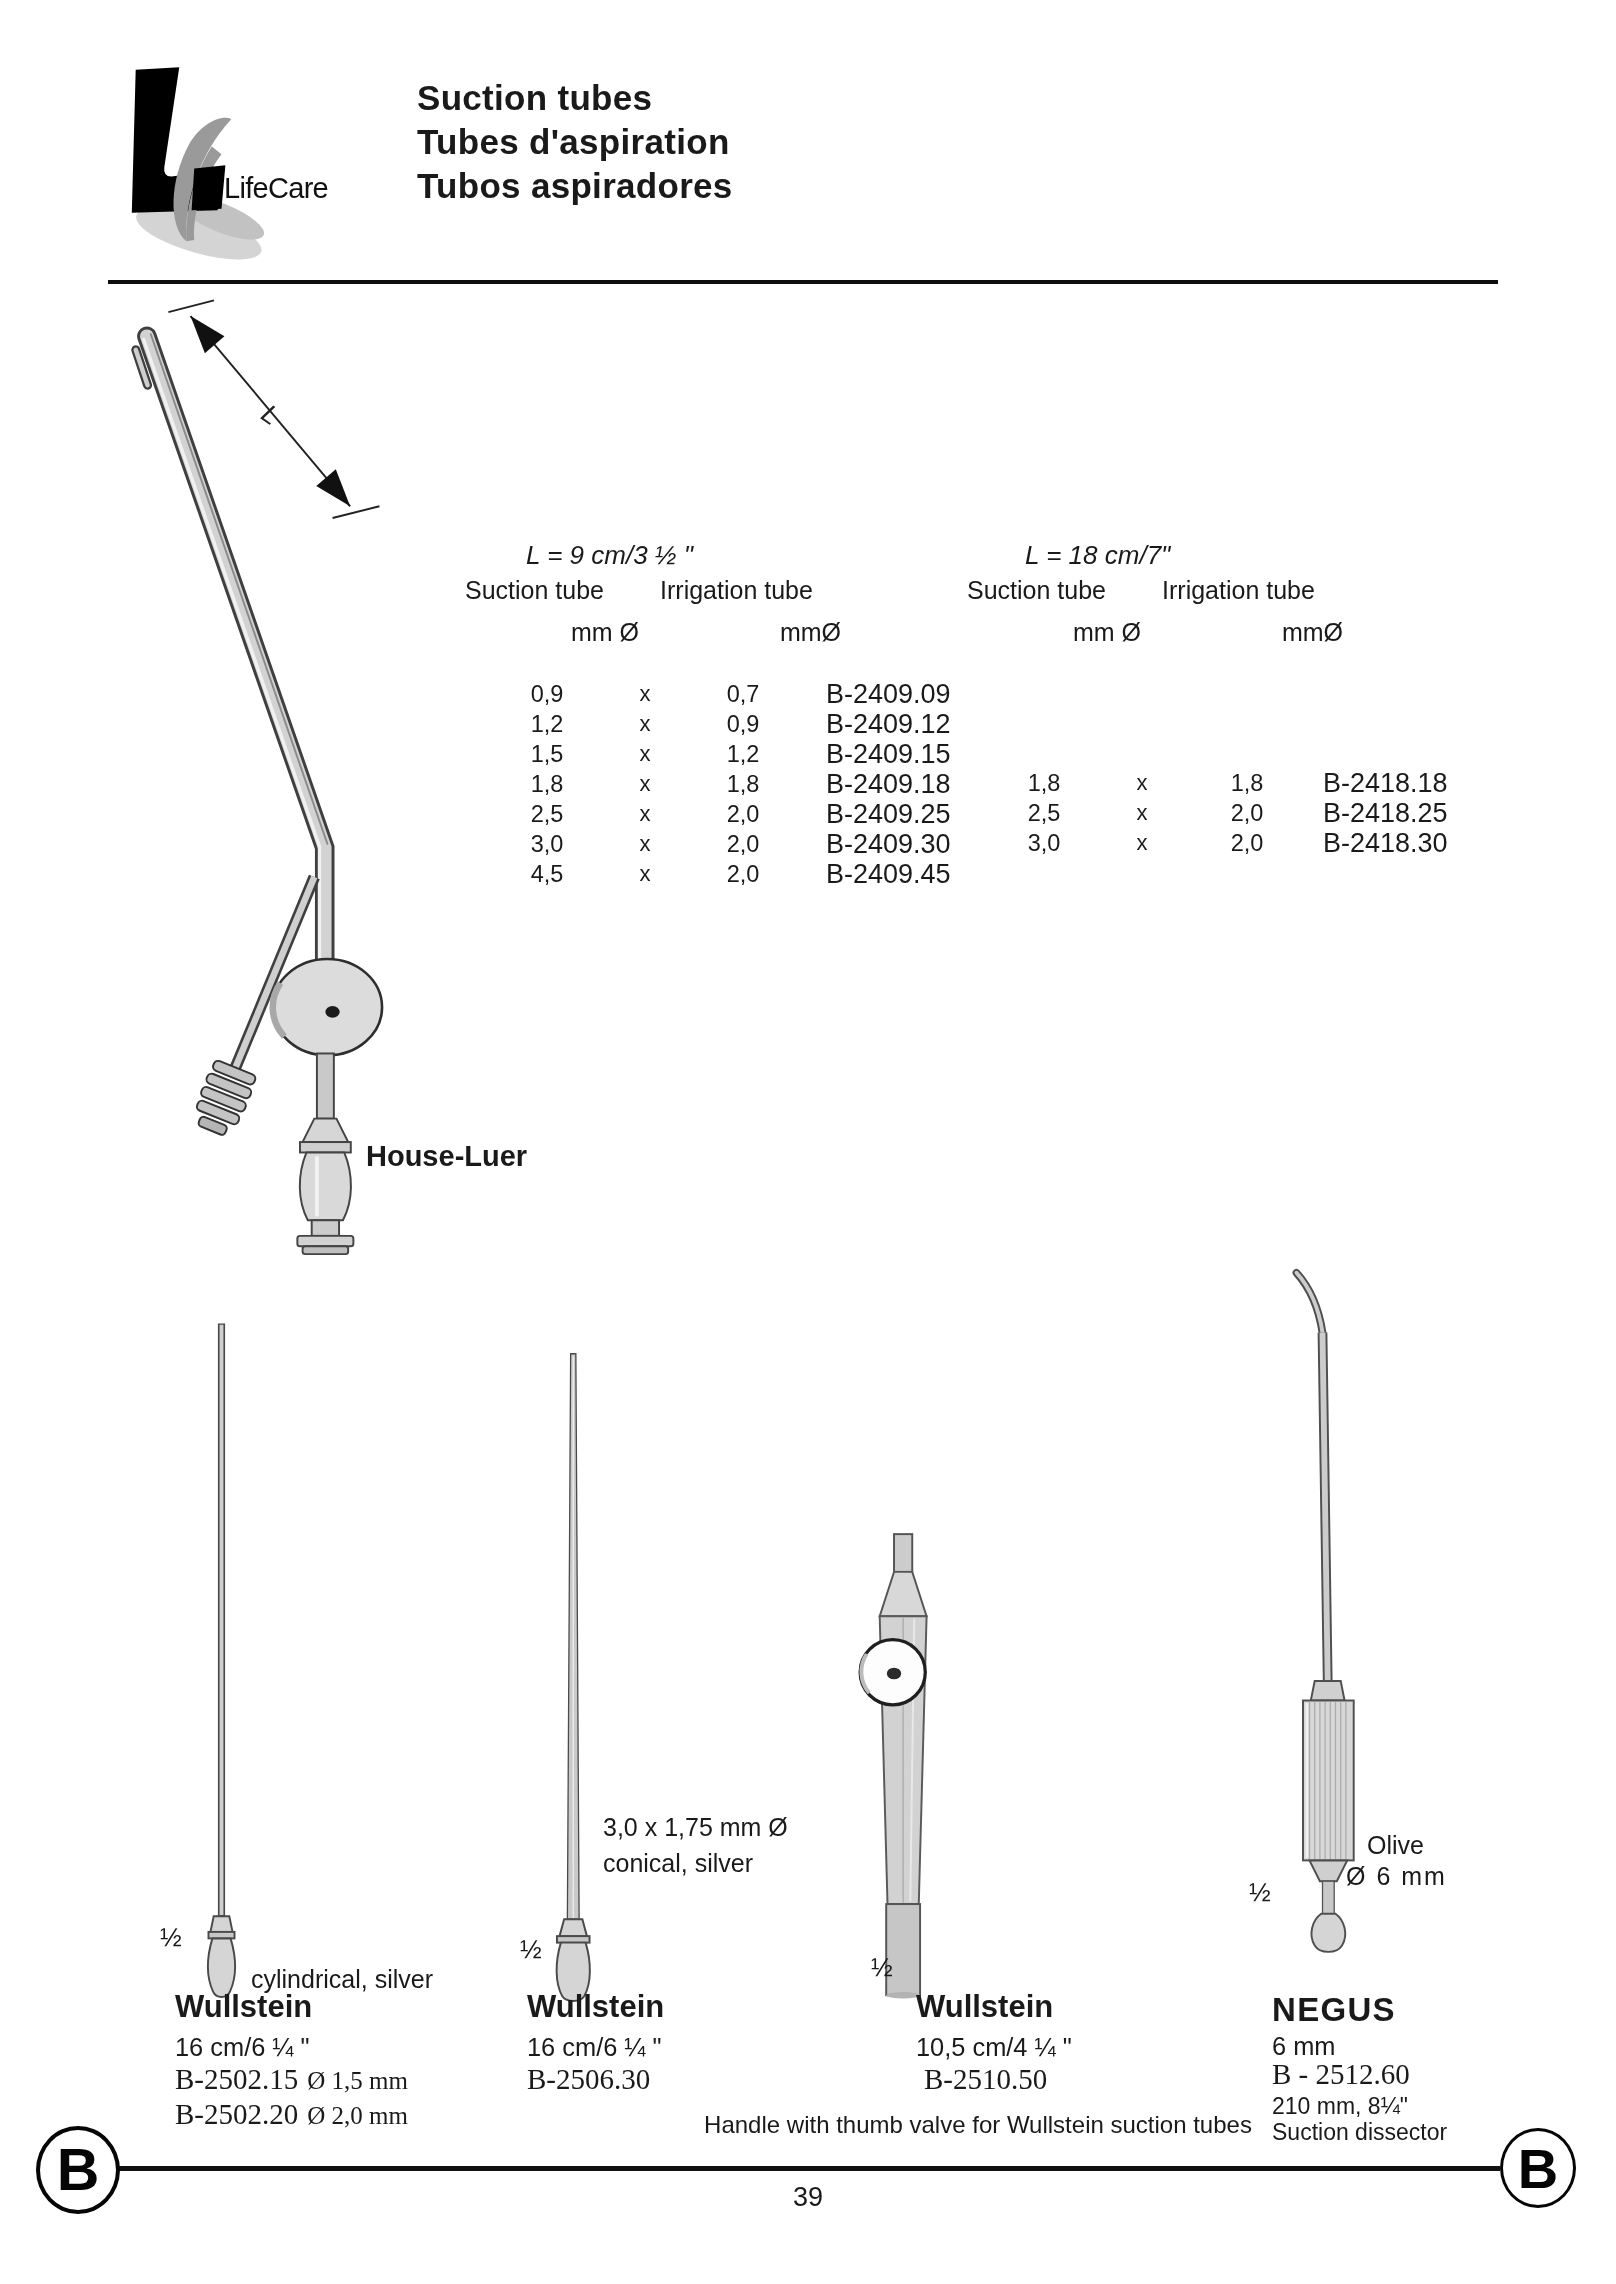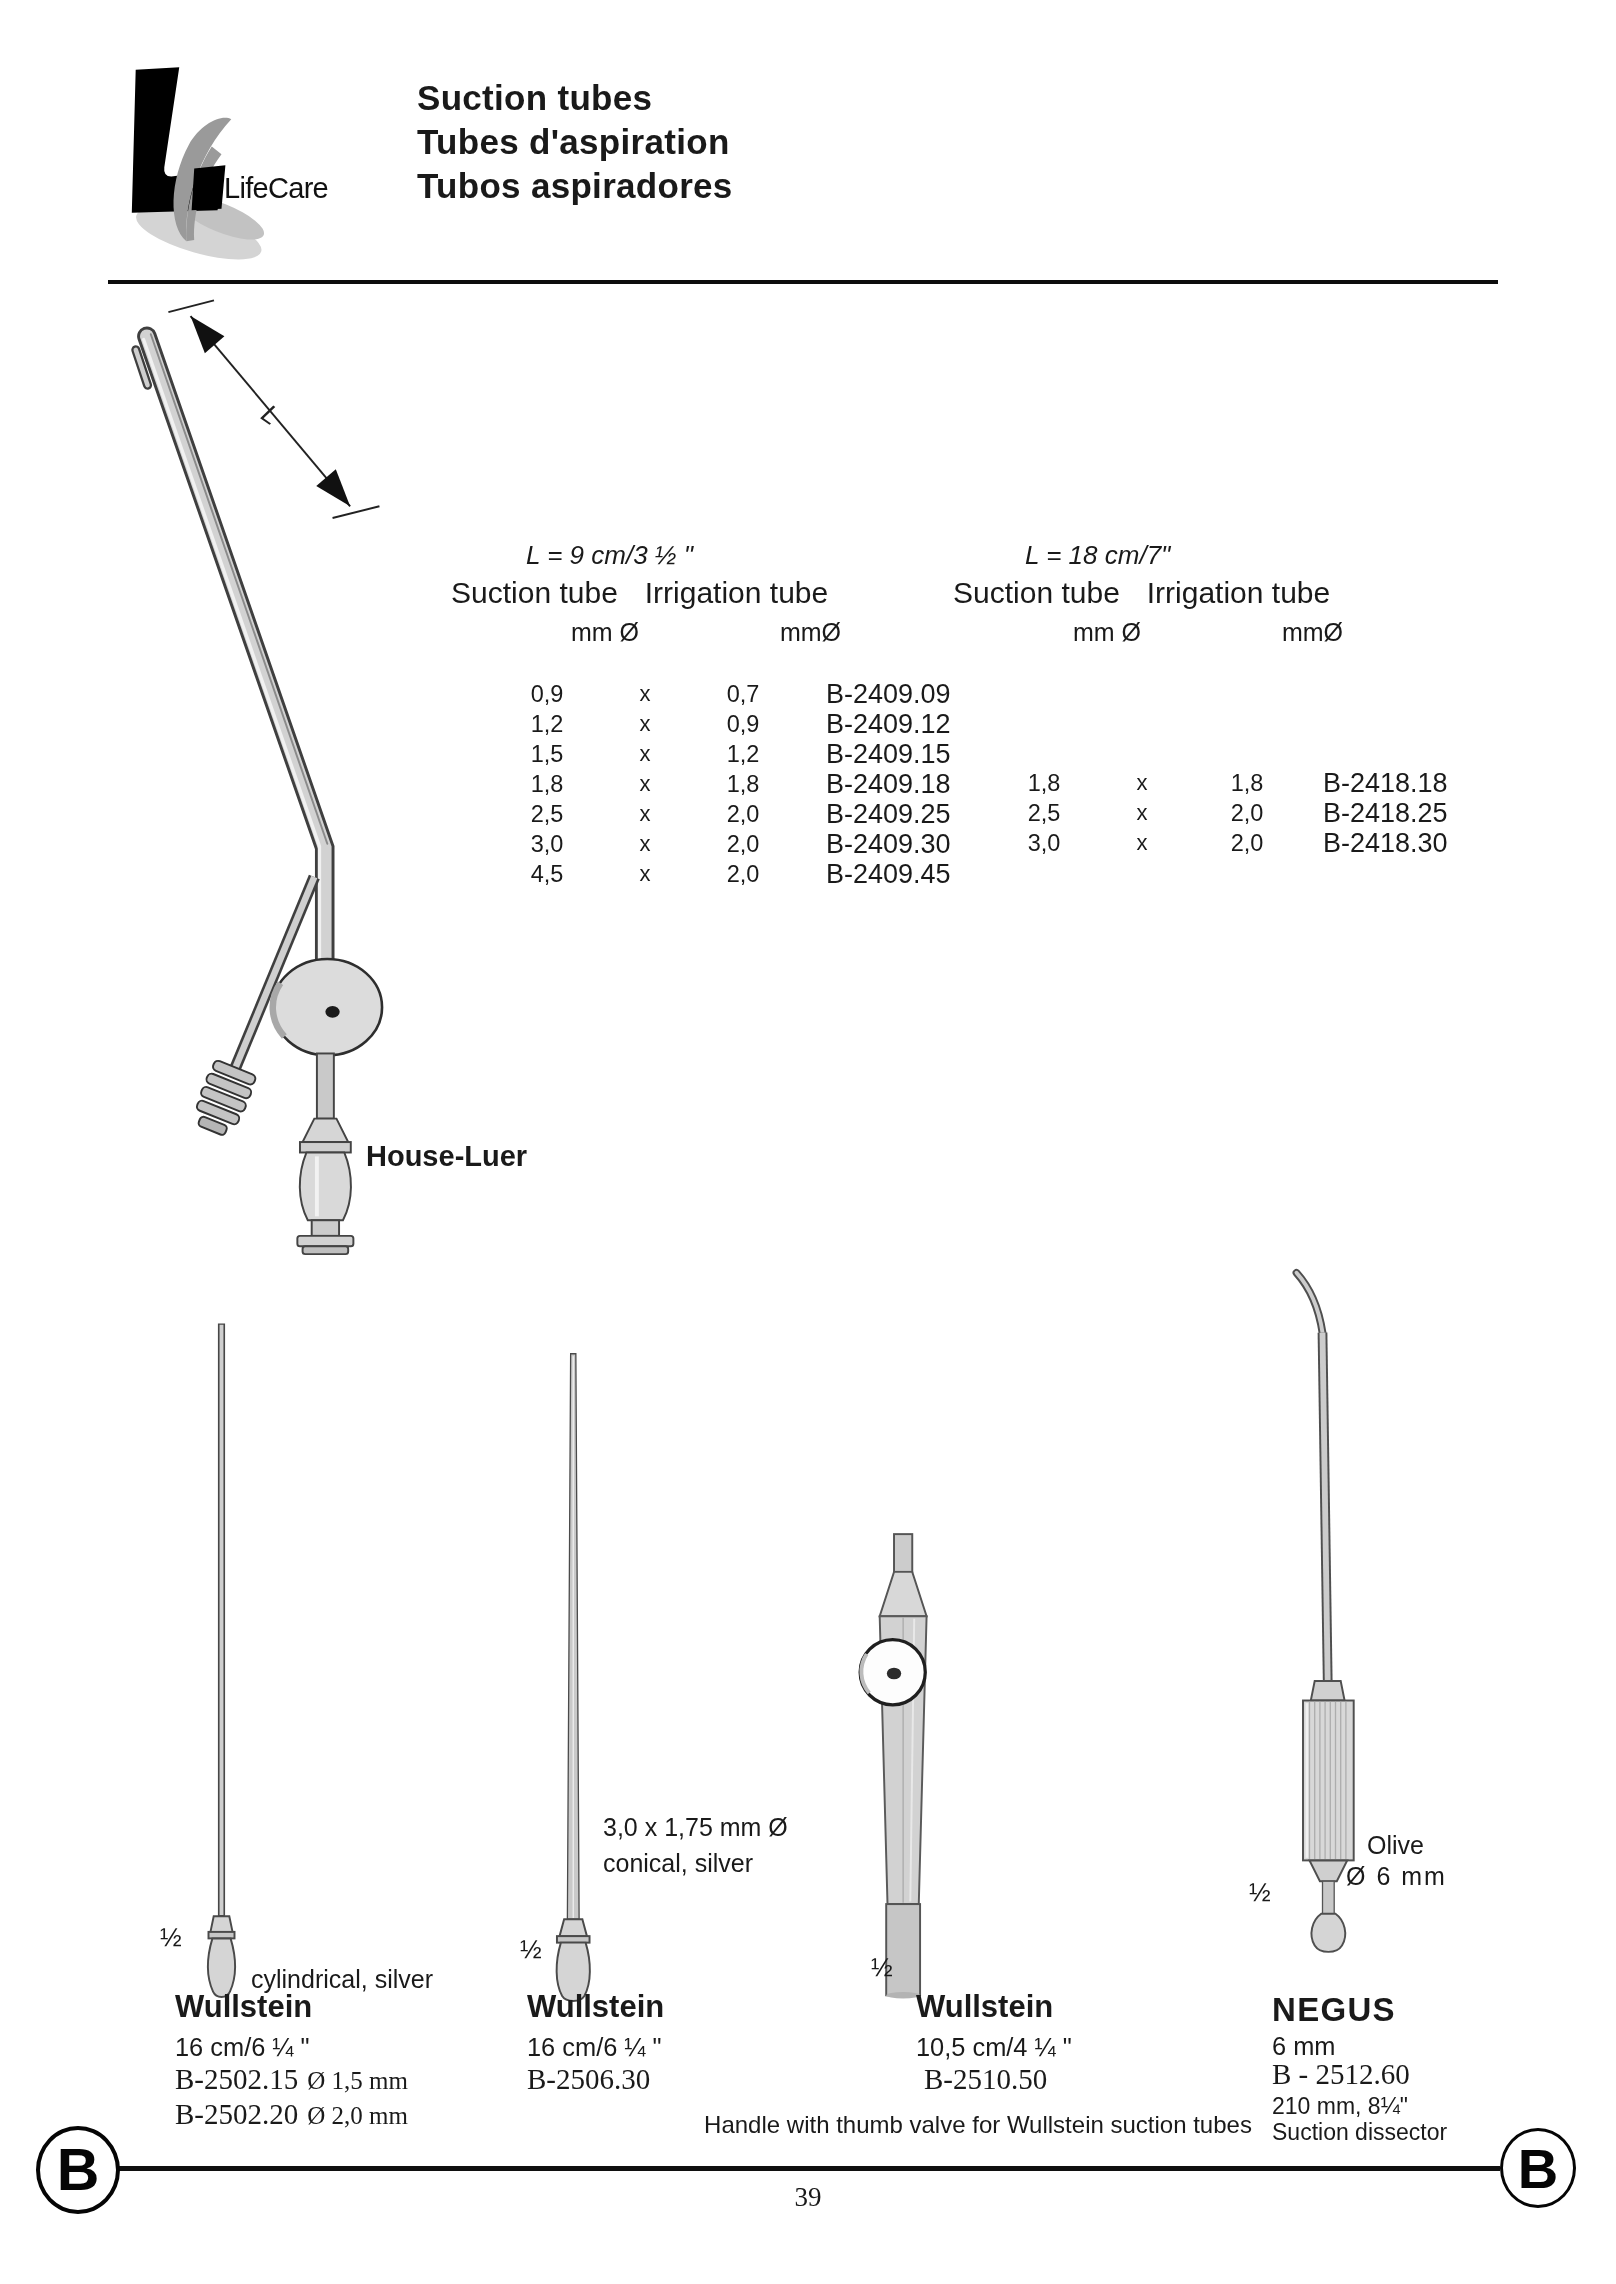--- a/index.html
+++ b/index.html
@@ -11,21 +11,21 @@
   .title{position:absolute;left:417px;top:76px;font-size:35px;font-weight:bold;line-height:44px;letter-spacing:0.3px;}
   .brand{position:absolute;left:224px;top:172px;font-size:29px;letter-spacing:-0.7px;color:#111;}
   .rule{position:absolute;left:108px;top:280px;width:1390px;height:3.9px;background:#0d0d0d;}
   .logo-svg{position:absolute;left:124px;top:63px;}
   
   .hl-svg{position:absolute;left:85px;top:287px;}
   .hl-label{position:absolute;left:366px;top:1140px;font-size:29px;font-weight:bold;}
   
   .len-h{position:absolute;width:261px;top:540px;font-size:26px;font-style:italic;}
   .len-left{left:526px;} .len-right{left:1025px;}
-  .col-h{position:absolute;width:209px;text-align:center;font-size:30px;top:576px;}
+  .col-h{position:absolute;width:209px;text-align:center;font-size:25px;top:576px;}
   .unit-h{position:absolute;width:209px;text-align:right;font-size:25px;top:618px;}
   .h-sl{left:430px;} .h-il{left:632px;} .h-sr{left:932px;} .h-ir{left:1134px;}
   .trows{position:absolute;left:0;width:1512px;}
   .trows-left{top:679px;} .trows-right{top:768px;}
   .trow{position:relative;height:30px;line-height:30px;}
   .cell{position:absolute;top:0;height:100%;}
   .c-s,.c-i{width:78px;text-align:center;font-size:23.5px;}
   .c-x{width:46px;text-align:center;font-size:22px;}
   .c-c{width:222px;text-align:left;font-size:27px;}
   .t-left .c-s{left:508px;} .t-left .c-x{left:622px;} .t-left .c-i{left:704px;} .t-left .c-c{left:826px;}
@@ -66,21 +66,21 @@
   .p4-size{left:1272px;top:2032px;}
   .p4-c1{left:1272px;top:2058px;font-size:29px;}
   .p4-x1{left:1272px;top:2093px;}
   .p4-x2{left:1272px;top:2119px;}
   
   .footer-line{position:absolute;left:119px;top:2166px;width:1381px;height:4.6px;background:#101010;}
   .bcircle{position:absolute;border-radius:50%;display:flex;align-items:center;justify-content:center;
            font-weight:bold;background:#fff;color:#050505;}
   .b-left{left:36px;top:2126px;width:76px;height:80px;border:4.6px solid #050505;font-size:59px;}
   .b-right{left:1500px;top:2128px;width:70px;height:74px;border:3.9px solid #050505;font-size:56px;}
-  .pageno{position:absolute;left:0;top:2182px;width:1616px;text-align:center;font-size:27px;font-family:Liberation Serif, serif;}
+  .pageno{position:absolute;left:0;top:2182px;width:1616px;text-align:center;font-size:27px;}
 </style>
 </head>
 <body>
 
 <div class="page">
 
   <svg class="logo-svg" width="195" height="215" viewBox="0 0 300 330">
     <ellipse cx="115" cy="262" rx="100" ry="30" fill="#d4d4d4" transform="rotate(16 115 262)"></ellipse>
     <ellipse cx="150" cy="238" rx="70" ry="22" fill="#c2c2c2" transform="rotate(22 150 238)"></ellipse>
     <path d="M18,10 L85,6 L62,160 Q60,176 76,174 L150,164 L144,226 L12,230 Z" fill="#000"></path>

